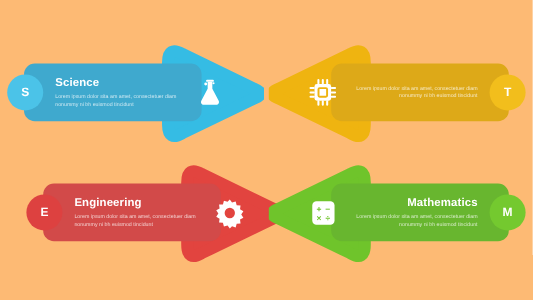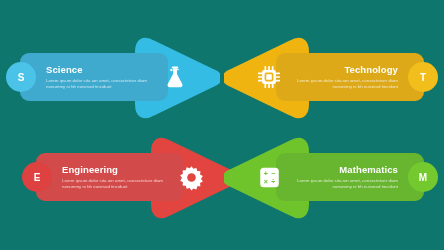--- a/index.html
+++ b/index.html
@@ -10,21 +10,21 @@
   body {
     width: 444px;
     height: 250px;
     font-family: "Liberation Sans", sans-serif;
     overflow: hidden;
   }
   .board {
     position: relative;
     width: 444px;
     height: 250px;
-    background: #0f766e;
+    background: #fdba74;
   }
 
   
   .row {
     position: absolute;
     width: 222px;
     height: 95px;
   }
   .row.r-sci  { left: 0px;   top: 30px;  }
   .row.r-tec  { left: 222px; top: 30px;  }
@@ -144,21 +144,20 @@
     </div>
   </div>
 
   <div class="row r-tec rtl">
     <div class="arrow">
       <svg viewBox="0 0 88 88">
         <path d="M8 18 Q8 4 20 11 L80 40 Q90 44 80 48 L20 77 Q8 84 8 70 Z" fill="#EFB410" stroke="#EFB410" stroke-width="10" stroke-linejoin="round"></path>
       </svg>
     </div>
     <div class="panel" style="background:#DDA918">
-      <div class="panel-title">Technology</div>
       <div class="panel-desc">Lorem ipsum dolor sita am amet, consectetuer diam nonummy ni bh euismod tincidunt</div>
     </div>
     <div class="badge" style="background:#F2BE1C">
       <span>T</span>
     </div>
     <div class="icon">
       <svg viewBox="0 0 32 32" width="26" height="26" fill="none" stroke="#ffffff" stroke-width="2.1" stroke-linecap="round">
         <rect x="7.5" y="7.5" width="17" height="17" rx="2.4" fill="#ffffff" stroke="none"></rect>
         <rect x="11.6" y="11.6" width="8.8" height="8.8" rx="1.2" fill="none" stroke="#EFB410" stroke-width="2"></rect>
         <path d="M11.5 3.4v3.4M16 3.4v3.4M20.5 3.4v3.4"></path>

